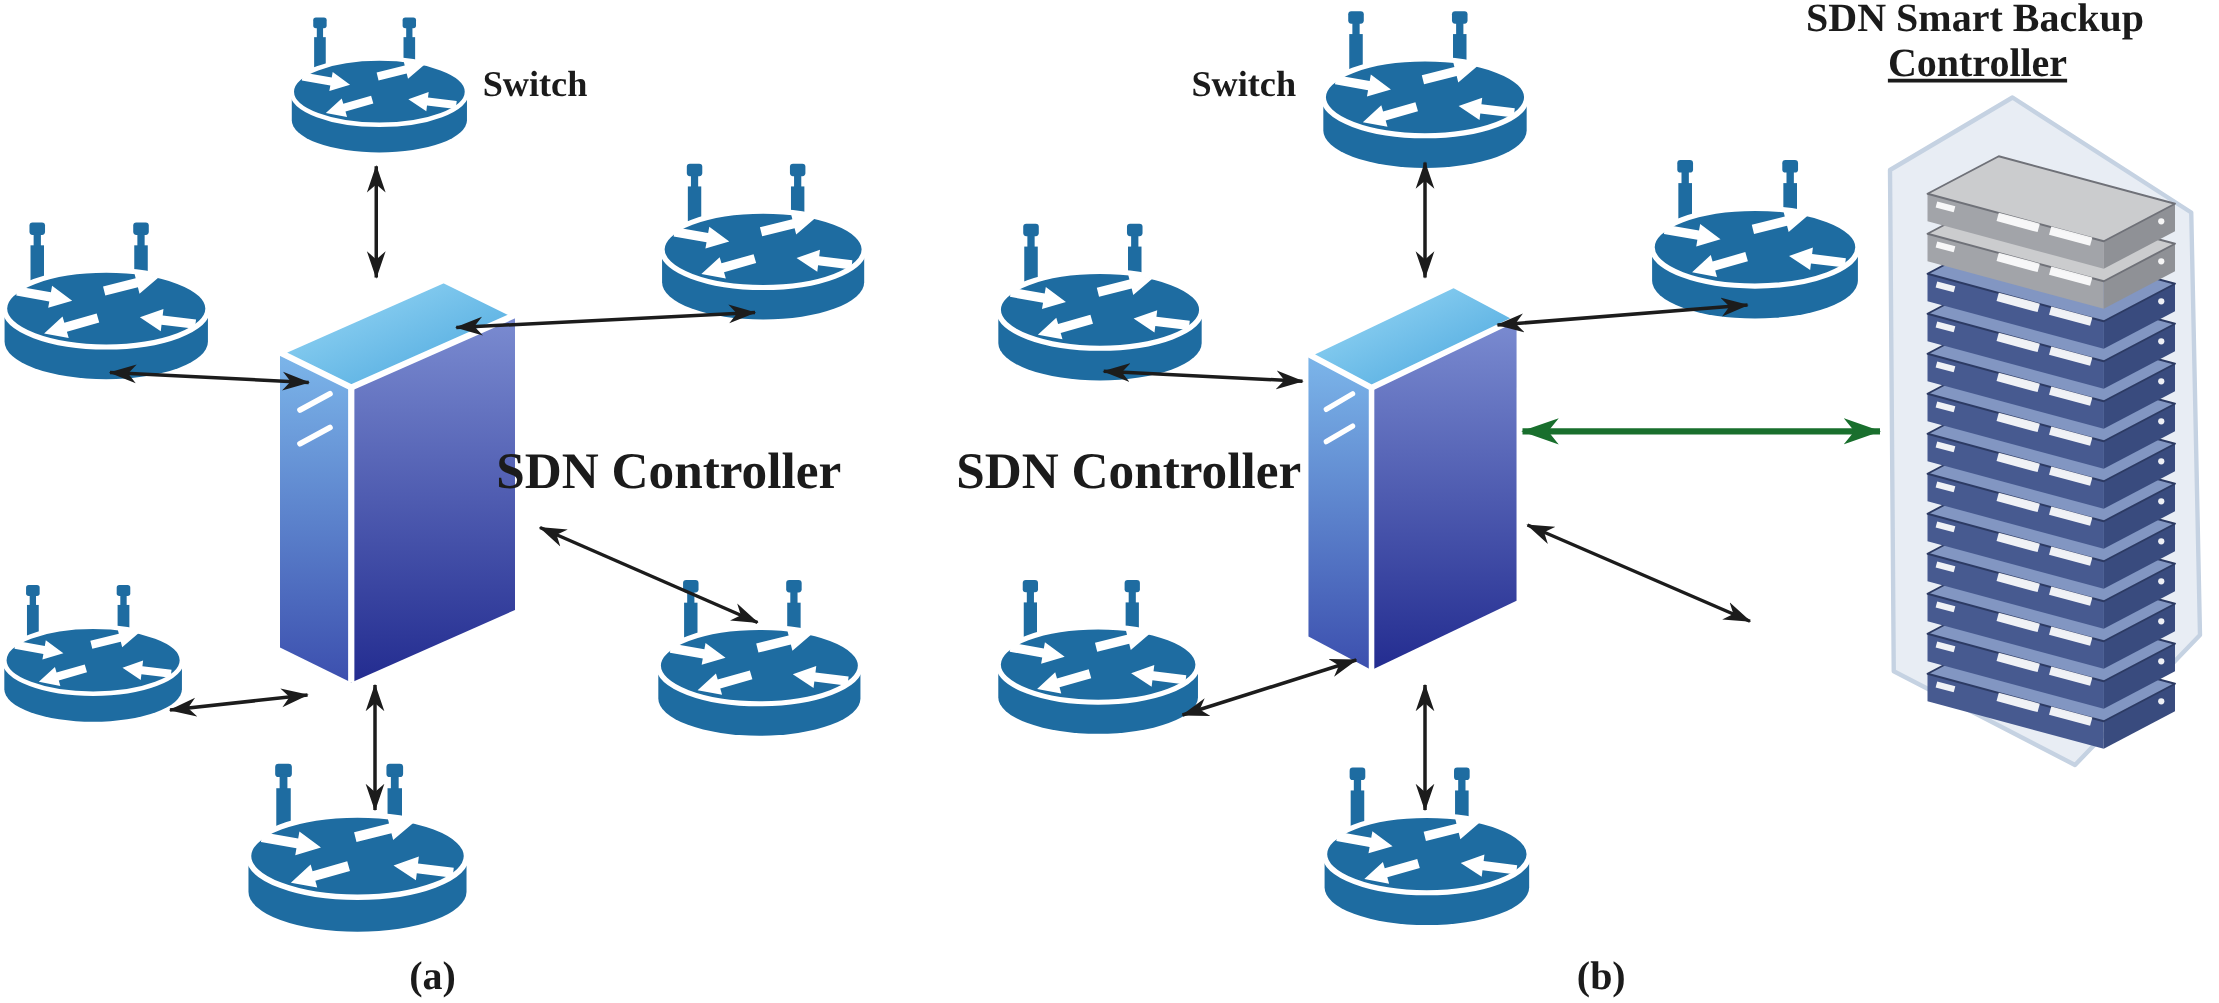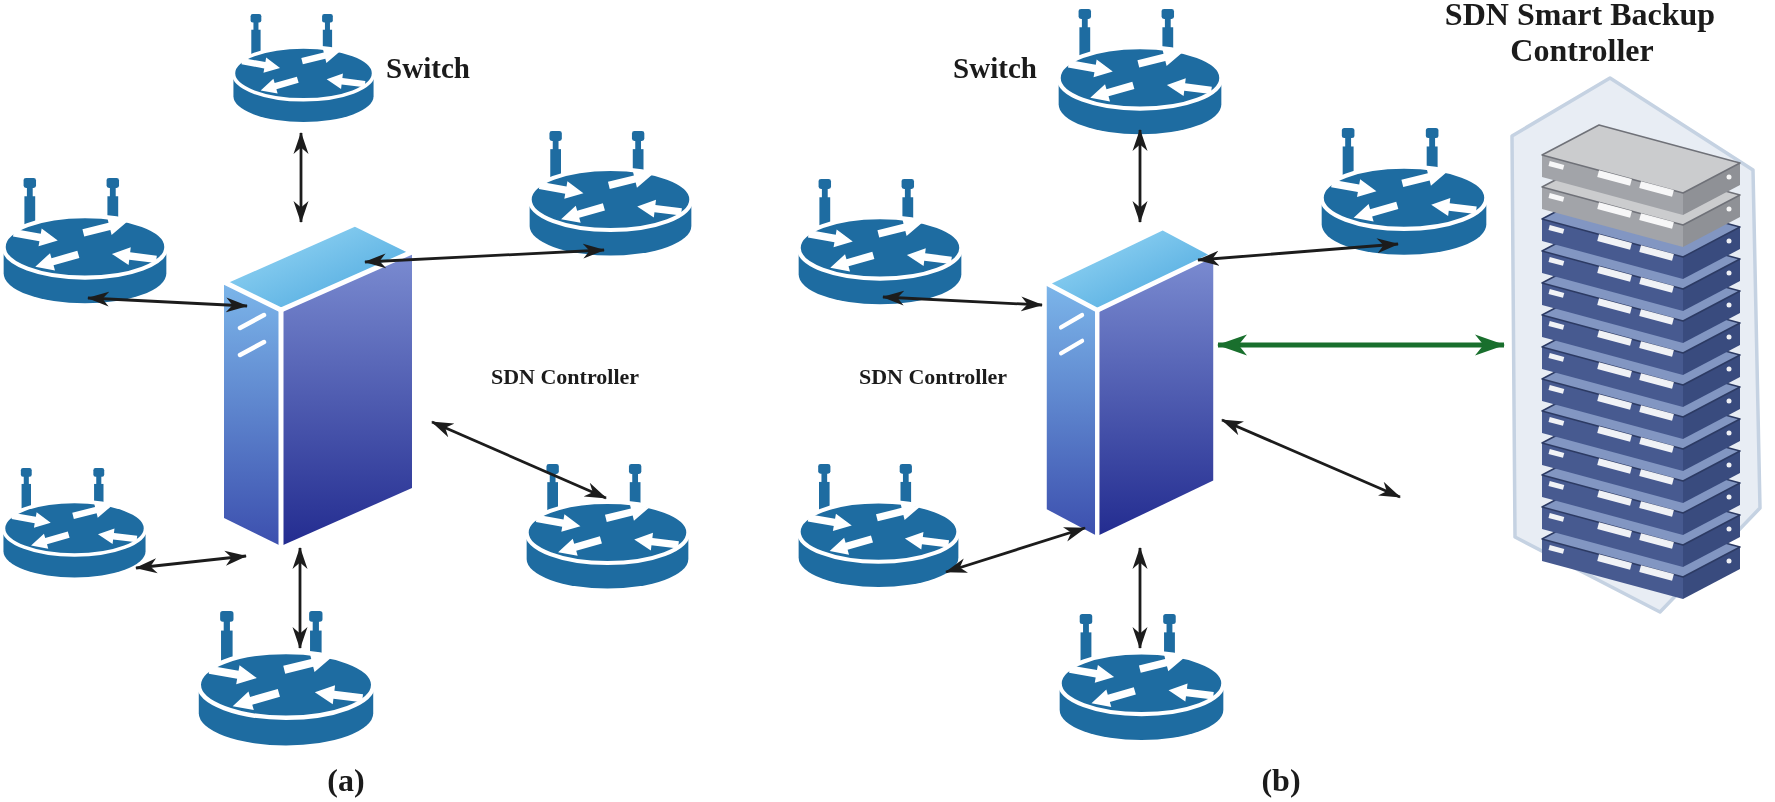--- a/index.html
+++ b/index.html
@@ -2,21 +2,21 @@
 <html style="--c-switch: #1e6ca1; --c-arrow: #1c1c1c; --c-green: #196f2d; --c-text: #1b1b1b; --tt1: #9fdcf7; --tt2: #45a3dc; --tl1: #7cb6ea; --tl2: #3c4fae; --tf1: #7b8cd1; --tf2: #232c90; --c-enc: #e8edf4; --c-encb: #c5d2e2;"><head>
 <meta charset="utf-8">
 <style>
   html,body{margin:0;padding:0;background:#fff;}
   .fig{position:relative;width:1775px;height:802px;background:#fff;overflow:hidden;
        font-family:"Liberation Serif",serif;}
   .fig svg.canvas{position:absolute;left:0;top:0;}
   .lbl{position:absolute;transform:translate(-50%,-50%);white-space:nowrap;
        font-weight:700;color:var(--c-text,#1b1b1b);line-height:1;}
   .lbl.sw-lbl{font-size:29px;}
-  .lbl.ctl-lbl{font-size:22px;margin-left:30px;}
+  .lbl.ctl-lbl{font-size:41px;}
   .lbl.cap{font-size:32px;}
   .lbl.ttl{font-size:32px;}
 </style>
 </head>
 <body>
 
 <div class="fig">
   <svg class="canvas" width="1775" height="802" viewBox="0 0 1775 802">
     <defs>
       <linearGradient id="gTop" x1="0" y1="0" x2="1" y2="1">
@@ -127,14 +127,14 @@
 
   <div class="lbl sw-lbl" style="left: 428px; top: 68px;">Switch</div>
   <div class="lbl ctl-lbl" style="left: 535px; top: 377px;">SDN Controller</div>
   <div class="lbl cap" style="left: 346px; top: 780px;">(a)</div>
 
   <div class="lbl sw-lbl" style="left: 995px; top: 68px;">Switch</div>
   <div class="lbl ctl-lbl" style="left: 903px; top: 377px;">SDN Controller</div>
   <div class="lbl cap" style="left: 1281px; top: 780px;">(b)</div>
 
   <div class="lbl ttl" style="left: 1580px; top: 14px;">SDN Smart Backup</div>
-  <div class="lbl ttl" style="left: 1582px; top: 50px;">Controller</div>
+  <div class="lbl ttl" style="left: 1582px; top: 50px; text-decoration: underline;">Controller</div>
 </div>
 
 </body></html>

